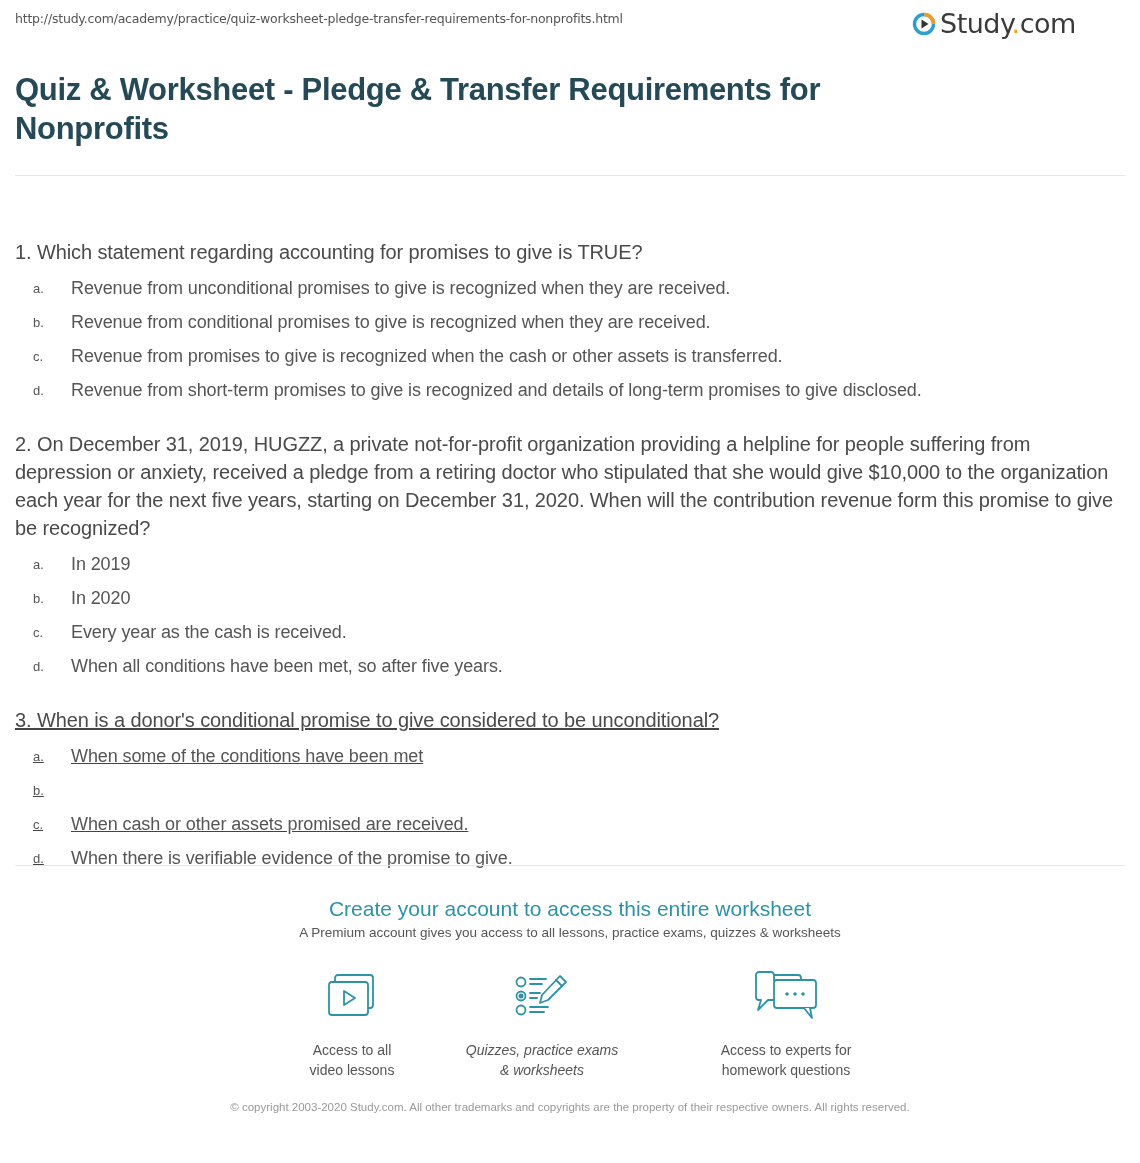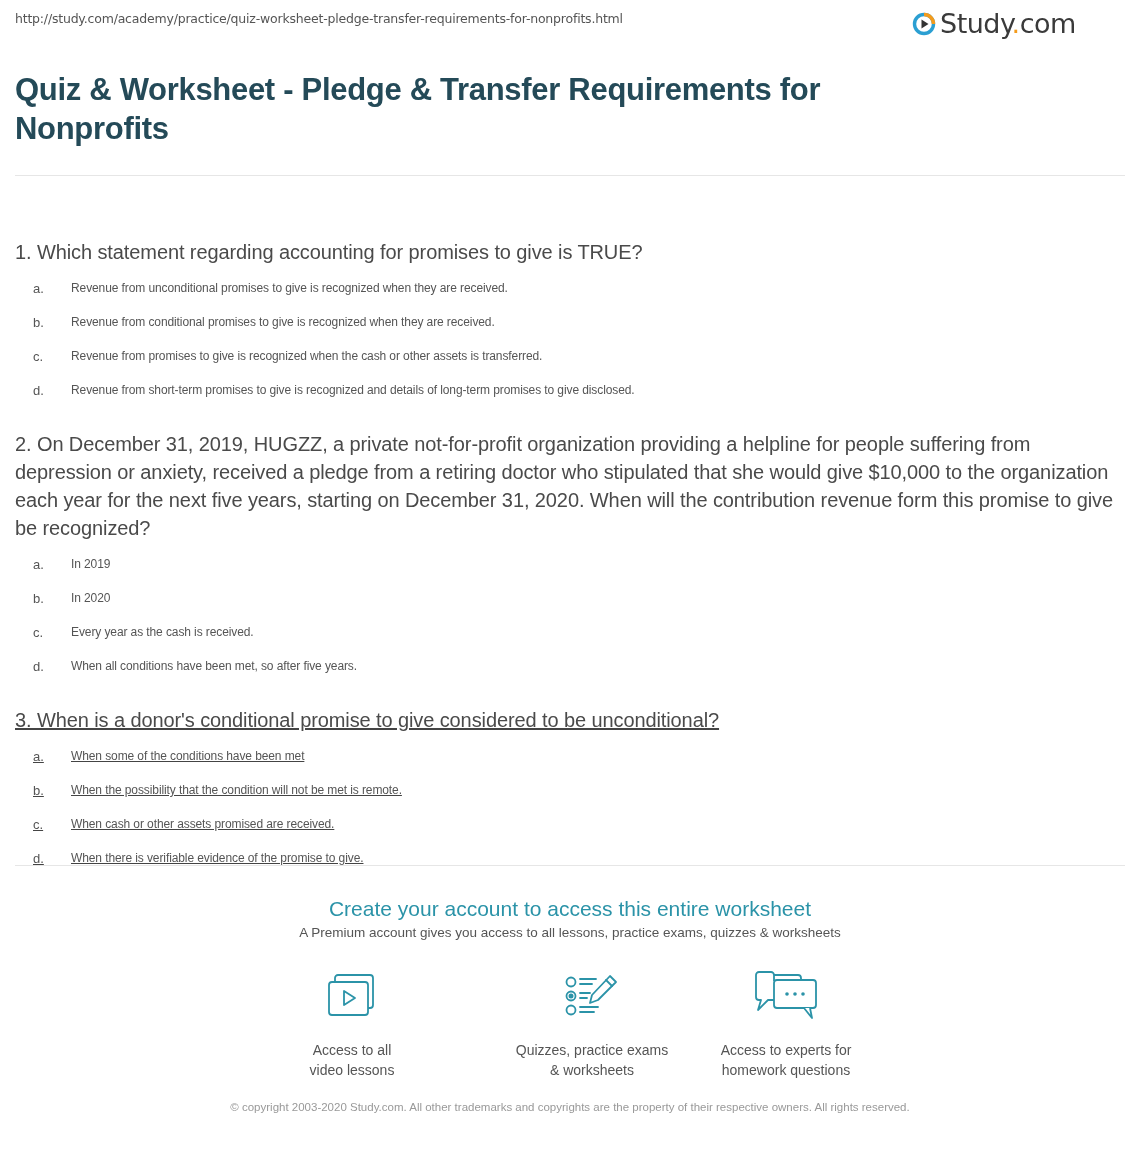--- a/index.html
+++ b/index.html
@@ -47,21 +47,21 @@
   }
   .answers { list-style: none; margin-top: 5px; }
   .answer {
     display: flex; height: 34px; align-items: center;
     font-family: "Liberation Sans", sans-serif;
   }
   .answer-letter {
     width: 56px; padding-left: 18px;
     font-size: 13px; color: #555;
   }
-  .answer-text { font-size: 12px; color: #555555; letter-spacing: -0.1px; }
+  .answer-text { font-size: 18px; color: #555555; letter-spacing: -0.1px; }
   .cta {
     position: absolute; left: 0; top: 886px; width: 1140px; text-align: center; margin-top: 8px;
   }
   .cta-title {
     font-family: "Liberation Sans", sans-serif;
     font-size: 21px; color: #2b93a8; line-height: 30px; font-weight: 300;
   }
   .cta-sub {
     font-family: "Liberation Sans", sans-serif;
     font-size: 13.5px; color: #555; margin-top: 1px;
@@ -152,21 +152,20 @@
 
 <div class="question" style="top:674px;text-decoration:underline;">
   <div class="q-text">3. When is a donor's conditional promise to give considered to be unconditional?</div>
   <ul class="answers">
     <li class="answer">
         <span class="answer-letter">a.</span>
         <span class="answer-text">When some of the conditions have been met</span>
       </li>
     <li class="answer">
         <span class="answer-letter">b.</span>
-        <span class="answer-text">When the possibility that the condition will not be met is remote.</span>
       </li>
     <li class="answer">
         <span class="answer-letter">c.</span>
         <span class="answer-text">When cash or other assets promised are received.</span>
       </li>
     <li class="answer">
         <span class="answer-letter">d.</span>
         <span class="answer-text">When there is verifiable evidence of the promise to give.</span>
       </li>
   </ul>
@@ -187,21 +186,21 @@
         <rect x="3" y="9" width="39" height="33" rx="3"></rect>
         <polygon points="18,18 18,32 29,25"></polygon>
       </svg>
     </div>
     <div class="feature-label">
       <div>Access to all</div>
       <div>video lessons</div>
     </div>
   </div>
 
-  <div class="feature" style="left:492px;">
+  <div class="feature" style="left:442px;font-style:italic;">
     <div class="feature-icon">
       <svg width="56" height="46" viewBox="0 0 56 46" fill="none" stroke="#2b93a8" stroke-width="1.8" stroke-linecap="round" stroke-linejoin="round">
         <circle cx="7" cy="9" r="4.5"></circle>
         <circle cx="7" cy="23" r="4.5"></circle>
         <circle cx="7" cy="23" r="1.6" fill="#2b93a8"></circle>
         <circle cx="7" cy="37" r="4.5"></circle>
         <line x1="16" y1="6" x2="32" y2="6"></line>
         <line x1="16" y1="11" x2="28" y2="11"></line>
         <line x1="16" y1="20" x2="26" y2="20"></line>
         <line x1="16" y1="25" x2="23" y2="25"></line>

